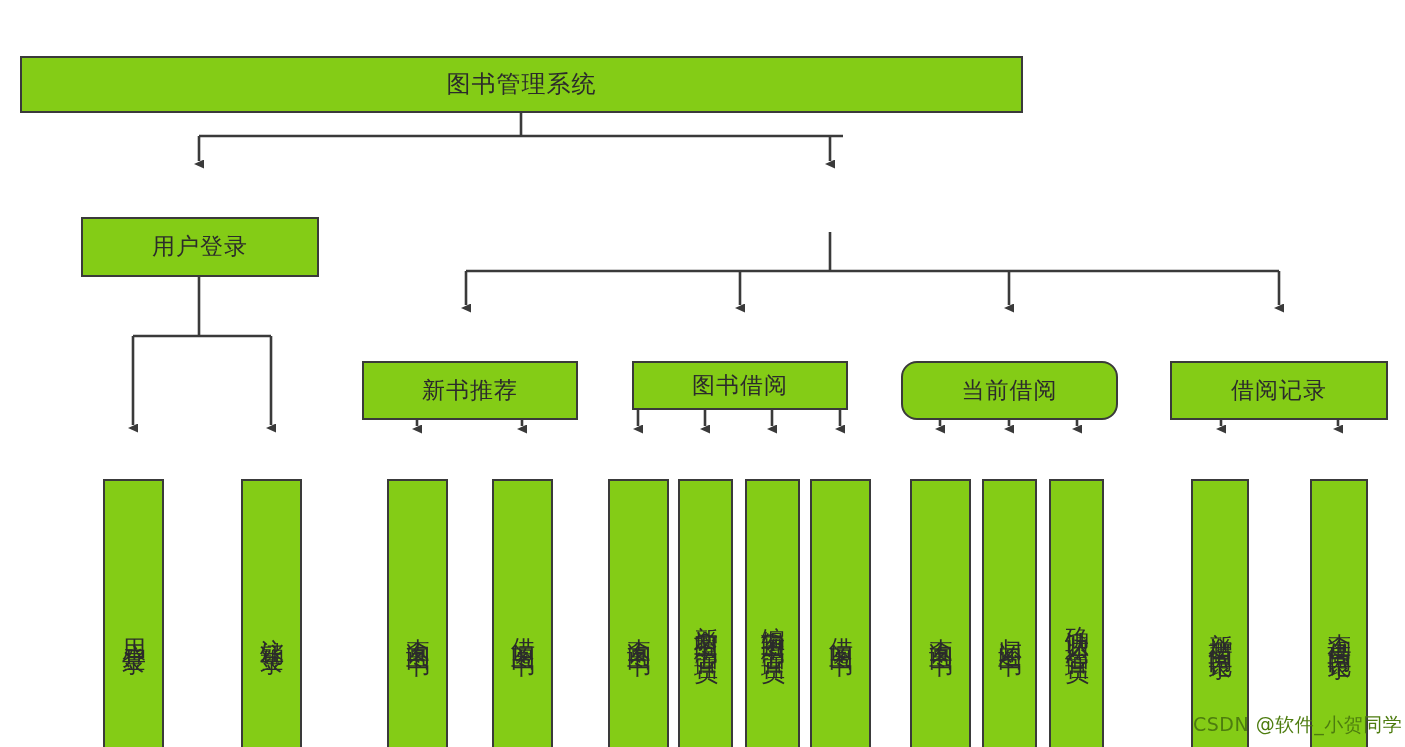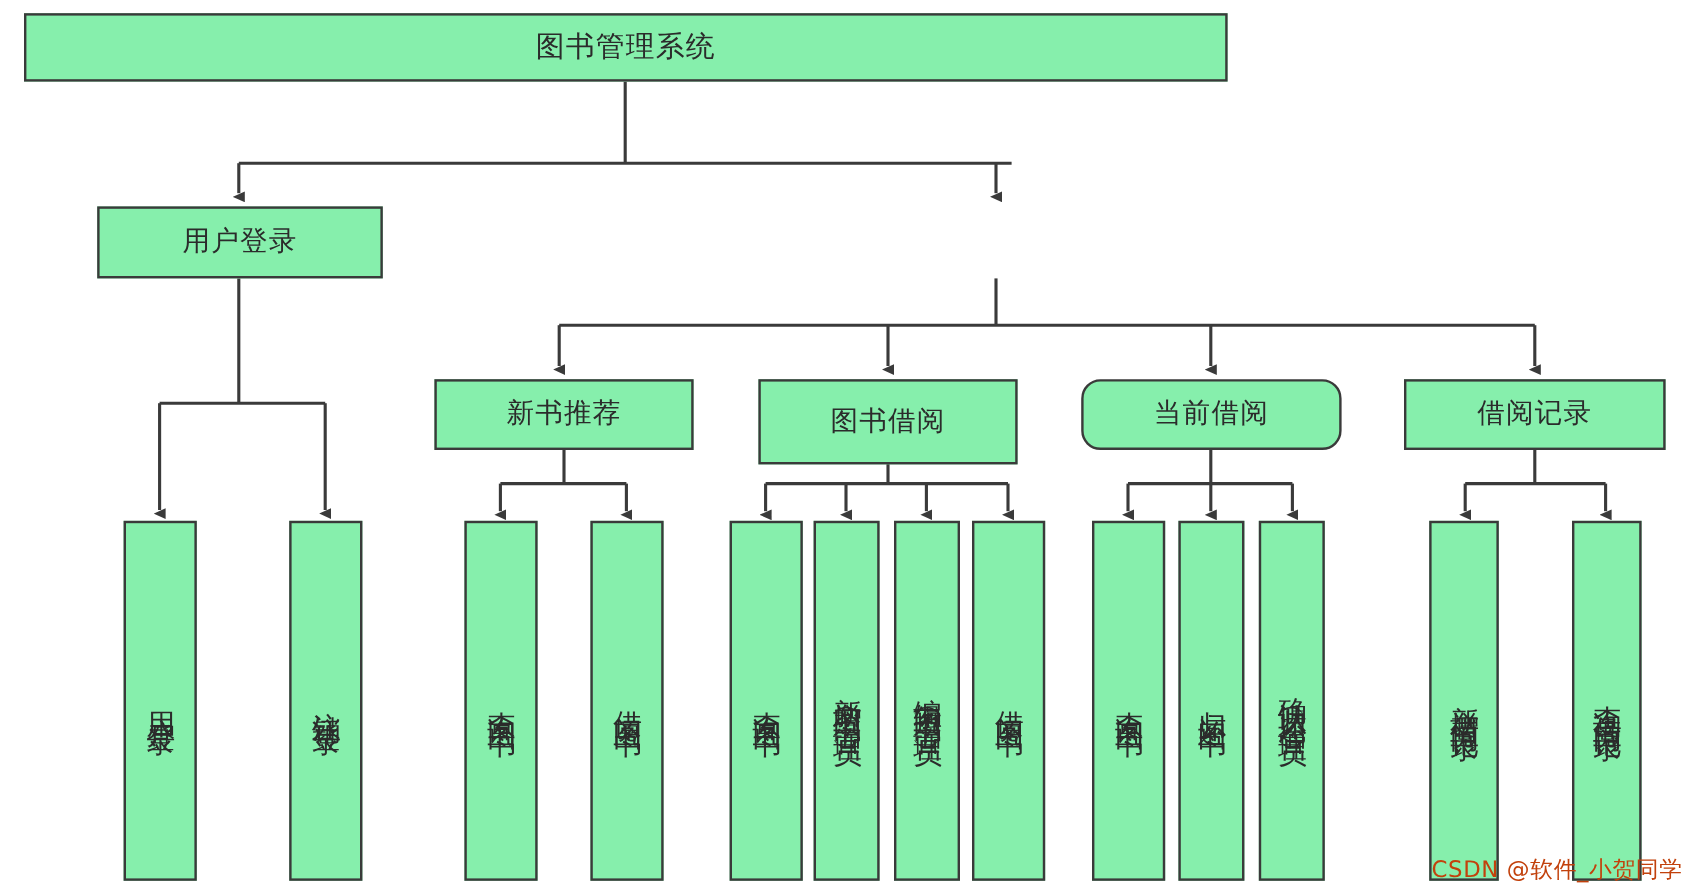--- a/index.html
+++ b/index.html
@@ -22,26 +22,27 @@
     left: 0;
     top: 0;
     width: 1405px;
     height: 747px;
     pointer-events: none;
   }
   .node {
     position: absolute;
     box-sizing: border-box;
     border: 2.5px solid #3a3a3a;
-    background: #86efac;
+    background: #84cc16;
     display: flex;
     align-items: center;
     justify-content: center;
     color: #2b2b2b;
     z-index: 2;
+    margin-top: 45px;
   }
   .node.h {
     font-size: 23px;
     letter-spacing: 1px;
     line-height: 1.1;
   }
   .node.root {
     font-size: 24px;
   }
   .node.v {
@@ -52,21 +53,21 @@
   .node.v .vtext {
     writing-mode: vertical-rl;
     text-orientation: upright;
     letter-spacing: 5px;
     line-height: 1.05;
     white-space: nowrap;
     text-align: center;
   }
   .watermark {
     position: absolute;
-    color: #c2410c;
+    color: #4d7c0f;
     font-size: 19px;
     letter-spacing: 0.5px;
     white-space: nowrap;
     z-index: 3;
   }
 </style>
 </head>
 <body>
 
 <div id="canvas">
@@ -126,21 +127,21 @@
     <span>图书管理系统</span>
   </div>
 
   <div class="node h" style="left:81px; top:172px; width:238px; height:60px;">
     <span>用户登录</span>
   </div>
 
   <div class="node h" style="left:362px; top:316px; width:216px; height:59px;">
     <span>新书推荐</span>
   </div>
-  <div class="node h" style="left:632px; top:316px; width:216px; height:71px;">
+  <div class="node h" style="left:632px; top:316px; width:216px; height:49px;">
     <span>图书借阅</span>
   </div>
   <div class="node h" style="left:901px; top:316px; width:217px; height:59px;border-radius:16px;">
     <span>当前借阅</span>
   </div>
   <div class="node h" style="left:1170px; top:316px; width:218px; height:59px;">
     <span>借阅记录</span>
   </div>
 
   <div class="node v" style="left:103px; top:434px; width:61px; height:300px;">

